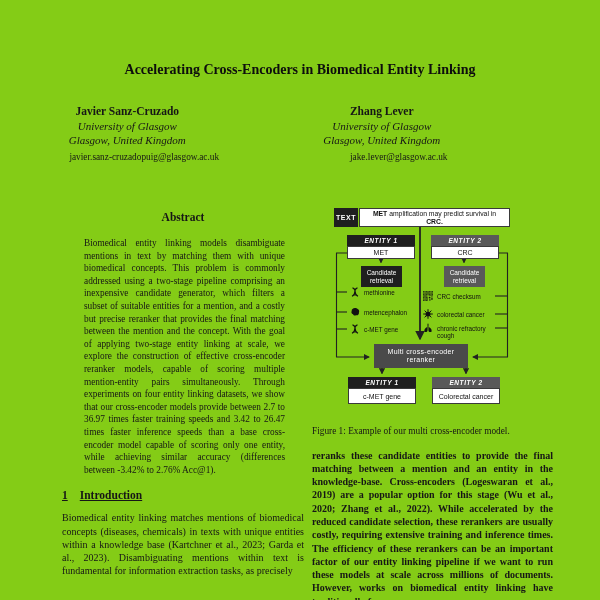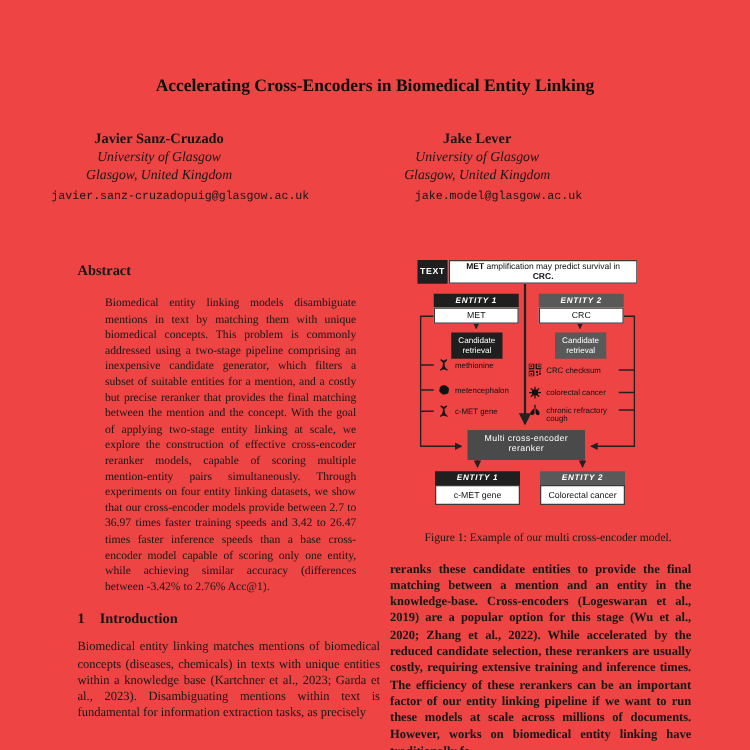--- a/index.html
+++ b/index.html
@@ -1,39 +1,39 @@
 <!DOCTYPE html>
 <html style="--fig-dark: #1f1f1f; --fig-gray: #595959; --fig-rerank: #4a4a4a;"><head>
 <meta charset="utf-8">
 <style>
   html,body{margin:0;padding:0;background:#fff;}
   .page{
-    position:relative; width:600px; height:600px; background:#ef4444;
+    position:relative; width:600px; height:600px; background:#84cc16;
     overflow:hidden; font-family:"Liberation Serif", serif; color:#161616;
   }
   .title{
     position:absolute; left:0; top:62px; width:600px; margin:0;
     text-align:center; font-size:14px; font-weight:bold; color:#0d0d0d;
   }
   .authors{ position:absolute; left:0; top:104px; width:509px; display:flex; }
   .author{ width:50%; text-align:center; line-height:14.5px; }
   .a-name{ font-weight:bold; font-size:11.5px; }
   .a-aff, .a-loc{ font-size:11px;font-style:italic; }
-  .a-email{ font-family:Liberation Mono, monospace; font-size:9.3px; margin-top:2px;margin-left:34px; }
+  .a-email{ font-family:Liberation Serif, serif; font-size:9.3px; margin-top:2px;margin-left:34px; }
 
   .col{ position:absolute; top:207px; }
   .col-left{ left:62px; width:242px; }
   .col-right{ left:312px; width:241px; }
 
-  .abstract-h{ margin:4px 0 0 0; font-size:11.5px; font-weight:bold; }
+  .abstract-h{ margin:4px 0 0 0; text-align:center; font-size:11.5px; font-weight:bold; }
   .abstract-p{
     margin:14px 19px 0 22px; font-size:9.3px; line-height:12.6px;
     text-align:justify; hyphens:none;
   }
-  .section-h{ margin:13px 0 0 0; font-size:11.5px; font-weight:bold; }
+  .section-h{ margin:13px 0 0 0; font-size:11.5px; font-weight:bold;text-decoration:underline; }
   .section-h .sec-num{ margin-right:12px; }
   .body-p{ margin:10px 0 12px 0; font-size:10px; line-height:13.3px; text-align:justify; }
 
   
   .figure{
     position:relative; margin-left:20px; width:180px; height:206px;
     font-family:"Liberation Sans", sans-serif;
   }
   .fig-box{ position:absolute; box-sizing:border-box; }
   .dark-box{ background:var(--fig-dark,#1f1f1f); color:#fff; }
@@ -51,42 +51,42 @@
     display:flex; align-items:center; justify-content:center; }
   .cand-row{ position:absolute; display:flex; align-items:flex-start; }
   .cand-ic{ flex:0 0 10px; margin-right:4px; }
   .cand-label{ font-size:6.3px; line-height:7.5px; color:#111; padding-top:1.5px; max-width:62px; }
   .reranker-box{ left:42px; top:137px; width:94px; height:24px; background:var(--fig-rerank,#4a4a4a);
     color:#fff; font-size:7px; line-height:8.5px; text-align:center; letter-spacing:.3px;
     display:flex; align-items:center; justify-content:center; }
   .result-box{ height:16px; font-size:7px; display:flex; align-items:center; justify-content:center; }
   .fig-lines{ position:absolute; left:0; top:0; width:180px; height:206px; pointer-events:none; }
 
-  .caption{ margin:13px 0 0 12px; font-size:9.3px; line-height:11.5px;text-align:center; }
+  .caption{ margin:13px 0 0 0; font-size:9.3px; line-height:11.5px; }
   .rc-body{ margin:11px 0 0 0;font-weight:bold; }
 </style>
 </head>
 <body>
 
 <div class="page">
 
   <h1 class="title">Accelerating Cross-Encoders in Biomedical Entity Linking</h1>
 
   <div class="authors">
     <div class="author">
       <div class="a-name">Javier Sanz-Cruzado</div>
       <div class="a-aff">University of Glasgow</div>
       <div class="a-loc">Glasgow, United Kingdom</div>
       <div class="a-email">javier.sanz-cruzadopuig@glasgow.ac.uk</div>
     </div>
     <div class="author">
-      <div class="a-name">Jake Lever</div>
+      <div class="a-name">Zhang Lever</div>
       <div class="a-aff">University of Glasgow</div>
       <div class="a-loc">Glasgow, United Kingdom</div>
-      <div class="a-email">jake.model@glasgow.ac.uk</div>
+      <div class="a-email">jake.lever@glasgow.ac.uk</div>
     </div>
   </div>
 
   <div class="col col-left">
     <h2 class="abstract-h">Abstract</h2>
     <p class="abstract-p">Biomedical entity linking models disambiguate mentions in text by matching them with unique biomedical concepts. This problem is commonly addressed using a two-stage pipeline comprising an inexpensive candidate generator, which filters a subset of suitable entities for a mention, and a costly but precise reranker that provides the final matching between the mention and the concept. With the goal of applying two-stage entity linking at scale, we explore the construction of effective cross-encoder reranker models, capable of scoring multiple mention-entity pairs simultaneously. Through experiments on four entity linking datasets, we show that our cross-encoder models provide between 2.7 to 36.97 times faster training speeds and 3.42 to 26.47 times faster inference speeds than a base cross-encoder model capable of scoring only one entity, while achieving similar accuracy (differences between -3.42% to 2.76% Acc@1).</p>
     <h2 class="section-h"><span class="sec-num">1</span><span>Introduction</span></h2>
     <p class="body-p">Biomedical entity linking matches mentions of biomedical concepts (diseases, chemicals) in texts with unique entities within a knowledge base (Kartchner et al., 2023; Garda et al., 2023). Disambiguating mentions within text is fundamental for information extraction tasks, as precisely</p>
   </div>
 

